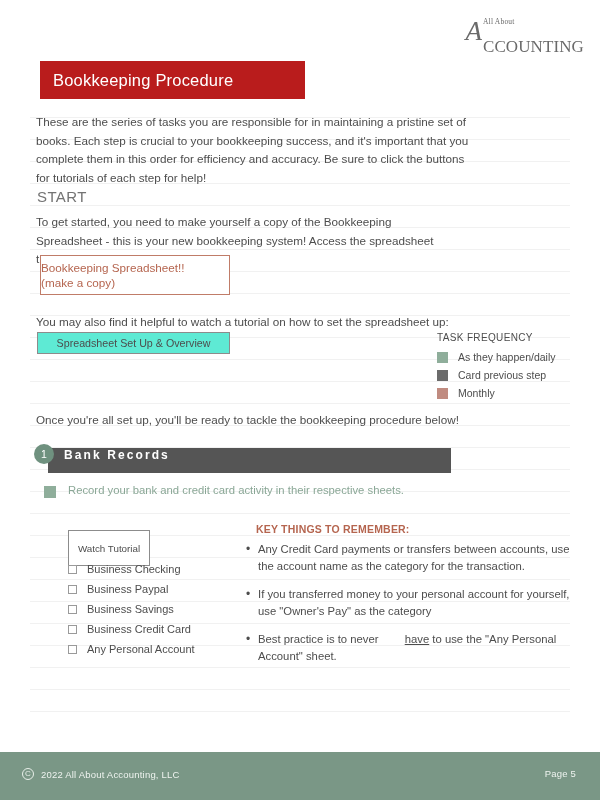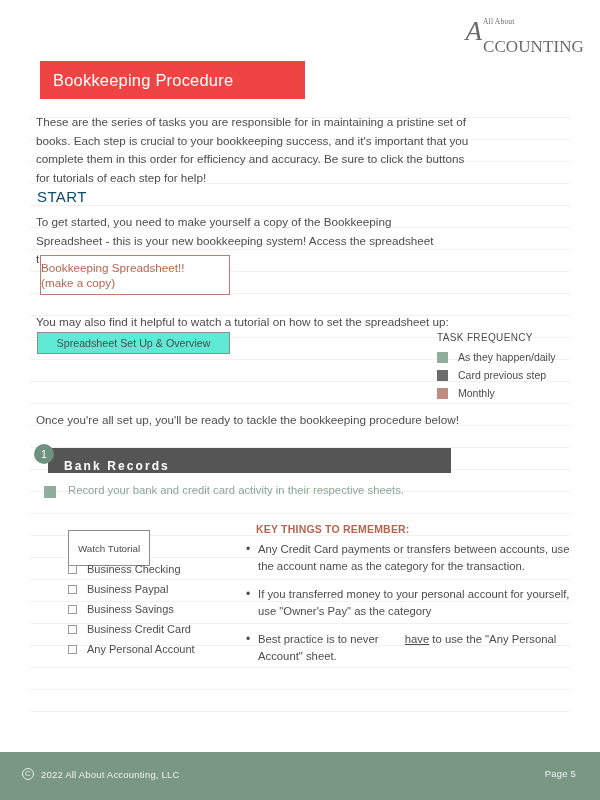--- a/index.html
+++ b/index.html
@@ -60,21 +60,21 @@
     letter-spacing: 0.1px;
     color: #6a6a6a;
     margin-top: 12px;
   }
 
   
   .title-banner {
     position: absolute;
     left: 40px; top: 61px;
     width: 265px; height: 38px;
-    background: #ef4444;
+    background: #b91c1c;
     display: flex; align-items: center;
   }
   .title-banner span {
     color: #ffffff;
     font-size: 16.5px;
     font-weight: 400;
     letter-spacing: 0.2px;
     padding-left: 13px;
   }
 
@@ -86,21 +86,21 @@
     font-size: 11.7px;
     line-height: 18.5px;
     color: #4d4d4d;
   }
 
   
   .start-head {
     position: absolute;
     left: 37px; top: 188px;
     font-size: 15px;
-    color: #0c4a6e;
+    color: #737373;
     letter-spacing: 0.4px;
   }
 
   .start-para {
     position: absolute;
     left: 36px; top: 213px;
     width: 420px;
     font-size: 11.7px;
     line-height: 18.5px;
     color: #4d4d4d;
@@ -177,21 +177,21 @@
     font-size: 10.5px;
     color: #4d4d4d;
   }
 
   
   .sect-bar {
     position: absolute;
     left: 48px; top: 448px;
     width: 403px; height: 25px;
     background: #555555;
-    display: flex; align-items: flex-end;
+    display: flex; align-items: flex-start;
   }
   .sect-bar span {
     color: #ffffff;
     font-size: 12px;
     font-weight: bold;
     letter-spacing: 2.1px;
     padding-left: 16px;
   }
   .sect-badge {
     position: absolute;

